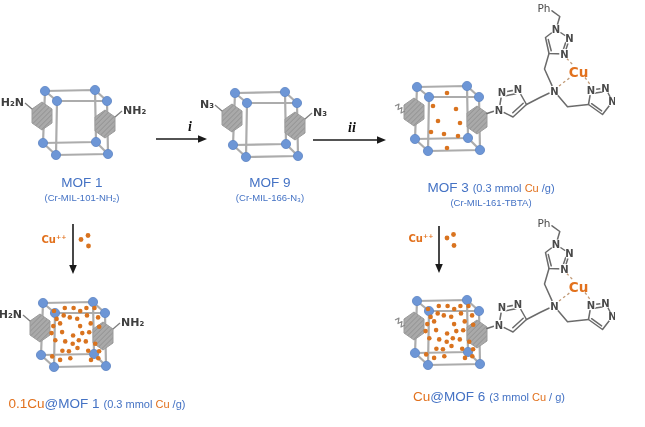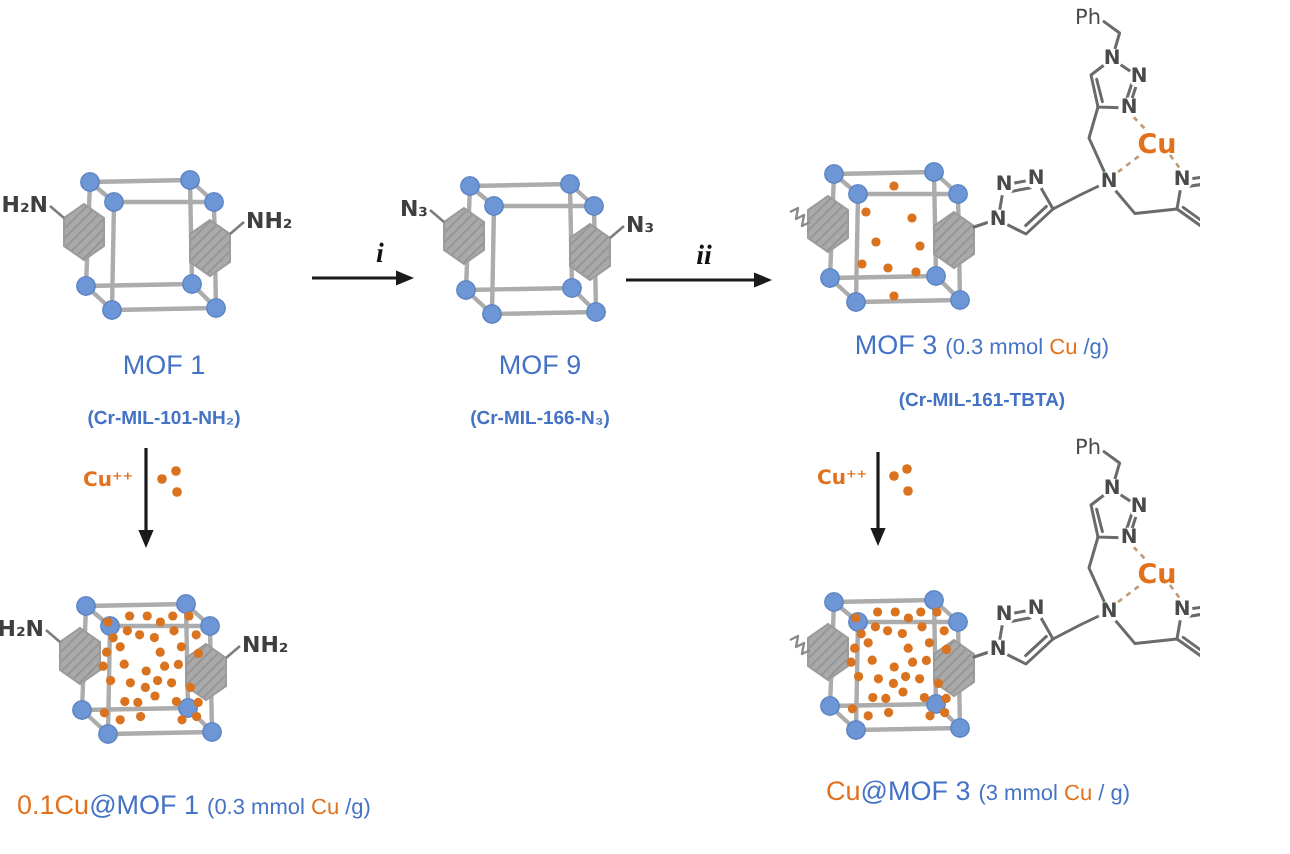--- a/index.html
+++ b/index.html
@@ -1,17 +1,17 @@
 <!DOCTYPE html>
 <html><head>
 <meta charset="utf-8">
 <style>
   html,body{margin:0;padding:0;background:#fff;}
   .stage{position:relative;width:600px;height:427px;background:#ffffff;overflow:hidden;
-         font-family:"Liberation Sans",sans-serif;}
+         font-family:"Liberation Sans",sans-serif;padding-left:15px;}
   .stage svg{position:absolute;left:0;top:0;}
 
   
   .frame polygon,.frame line{fill:none;stroke:#ACACAC;stroke-width:2.2;stroke-linejoin:round;stroke-linecap:round;}
   .hex{fill:url(#hatch);stroke:#9B9B9B;stroke-width:1;}
   .node circle{fill:#6D96D6;stroke:#5E85C4;stroke-width:0.8;}
   .cudot circle, circle.cudot{fill:#D9731F;}
 
   
   .bond line,.bond polyline,.bond polygon{fill:none;stroke:#6b6b6b;stroke-width:1.5;stroke-linejoin:round;stroke-linecap:round;}
@@ -27,21 +27,21 @@
   
   .arrow{stroke:#1a1a1a;stroke-width:1.6;}
   .ahead{fill:#1a1a1a;stroke:none;}
   .step{font:italic bold 14px "Liberation Serif",serif;fill:#111;text-anchor:middle;}
   .cuion{font:bold 10px "DejaVu Sans",sans-serif;fill:#E2711D;text-anchor:middle;}
 
   
   .mol-label{position:absolute;transform:translateX(-50%);text-align:center;color:#4472C4;
              white-space:nowrap;line-height:1.2;}
   .mol-label .name{font-size:13.5px;font-weight:normal;}
-  .mol-label .formula{font-size:9.5px;font-weight:bold;margin-top:13px;}
+  .mol-label .formula{font-size:9.5px;font-weight:normal;margin-top:1px;}
   .mol-label .load{font-size:11px;font-weight:normal;margin-left:4px;}
   .o{color:#E2711D;}
 </style>
 </head>
 <body>
 
 <div class="stage">
 
 <svg width="645" height="427" viewBox="0 0 645 427">
   <defs>
@@ -288,32 +288,32 @@
 <div class="mol-label" style="left:82px;top:175px;">
   <div class="name">MOF 1</div>
   <div class="formula">(Cr-MIL-101-NH₂)</div>
 </div>
 
 <div class="mol-label" style="left:270px;top:175px;">
   <div class="name">MOF 9</div>
   <div class="formula">(Cr-MIL-166-N₃)</div>
 </div>
 
-<div class="mol-label" style="left:491px;top:163px;">
+<div class="mol-label" style="left:491px;top:177px;">
   <div>
     <span class="name">MOF 3</span><span class="load"><span>(0.3 mmol </span><span class="o">Cu</span><span> /g)</span></span>
   </div>
   <div class="formula">(Cr-MIL-161-TBTA)</div>
 </div>
 
 <div class="mol-label" style="left:97px;top:390px;">
   <div style="margin-top:3px;">
     <span class="name o">0.1Cu</span><span class="name">@MOF 1</span><span class="load"><span>(0.3 mmol </span><span class="o">Cu</span><span> /g)</span></span>
   </div>
 </div>
 
 <div class="mol-label" style="left:489px;top:386px;">
   <div>
-    <span class="name o">Cu</span><span class="name">@MOF 3</span><span class="load"><span>(3 mmol </span><span class="o">Cu</span><span> / g)</span></span>
+    <span class="name o">Cu</span><span class="name">@MOF 6</span><span class="load"><span>(3 mmol </span><span class="o">Cu</span><span> / g)</span></span>
   </div>
 </div>
 
 </div>
 
 </body></html>

